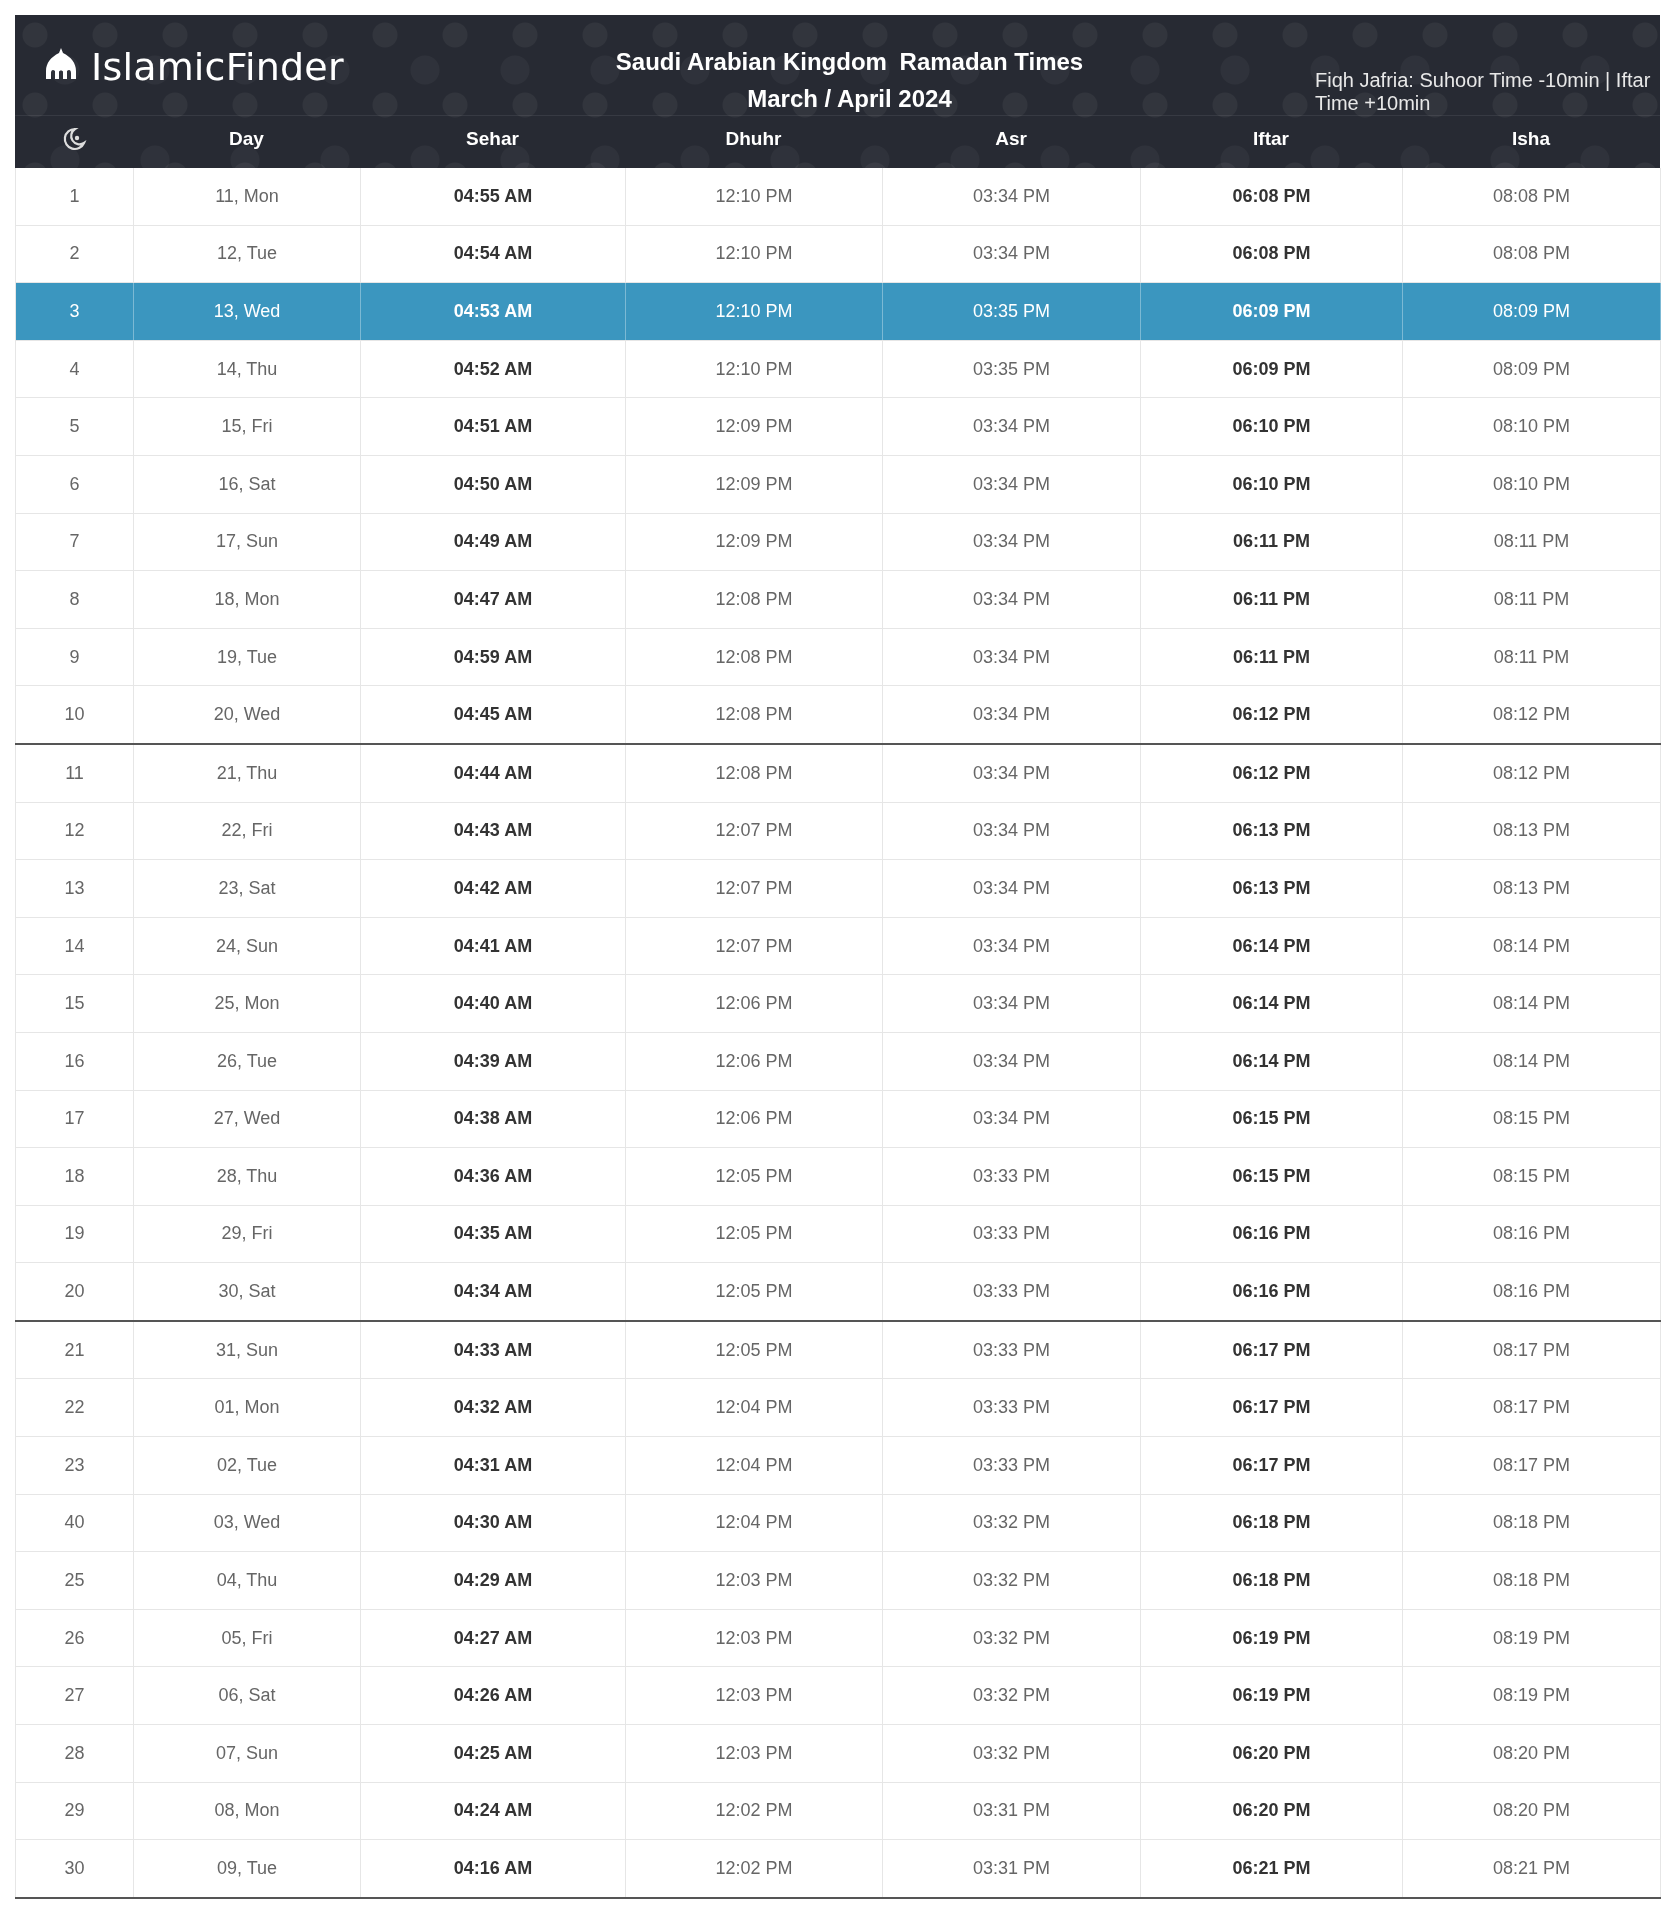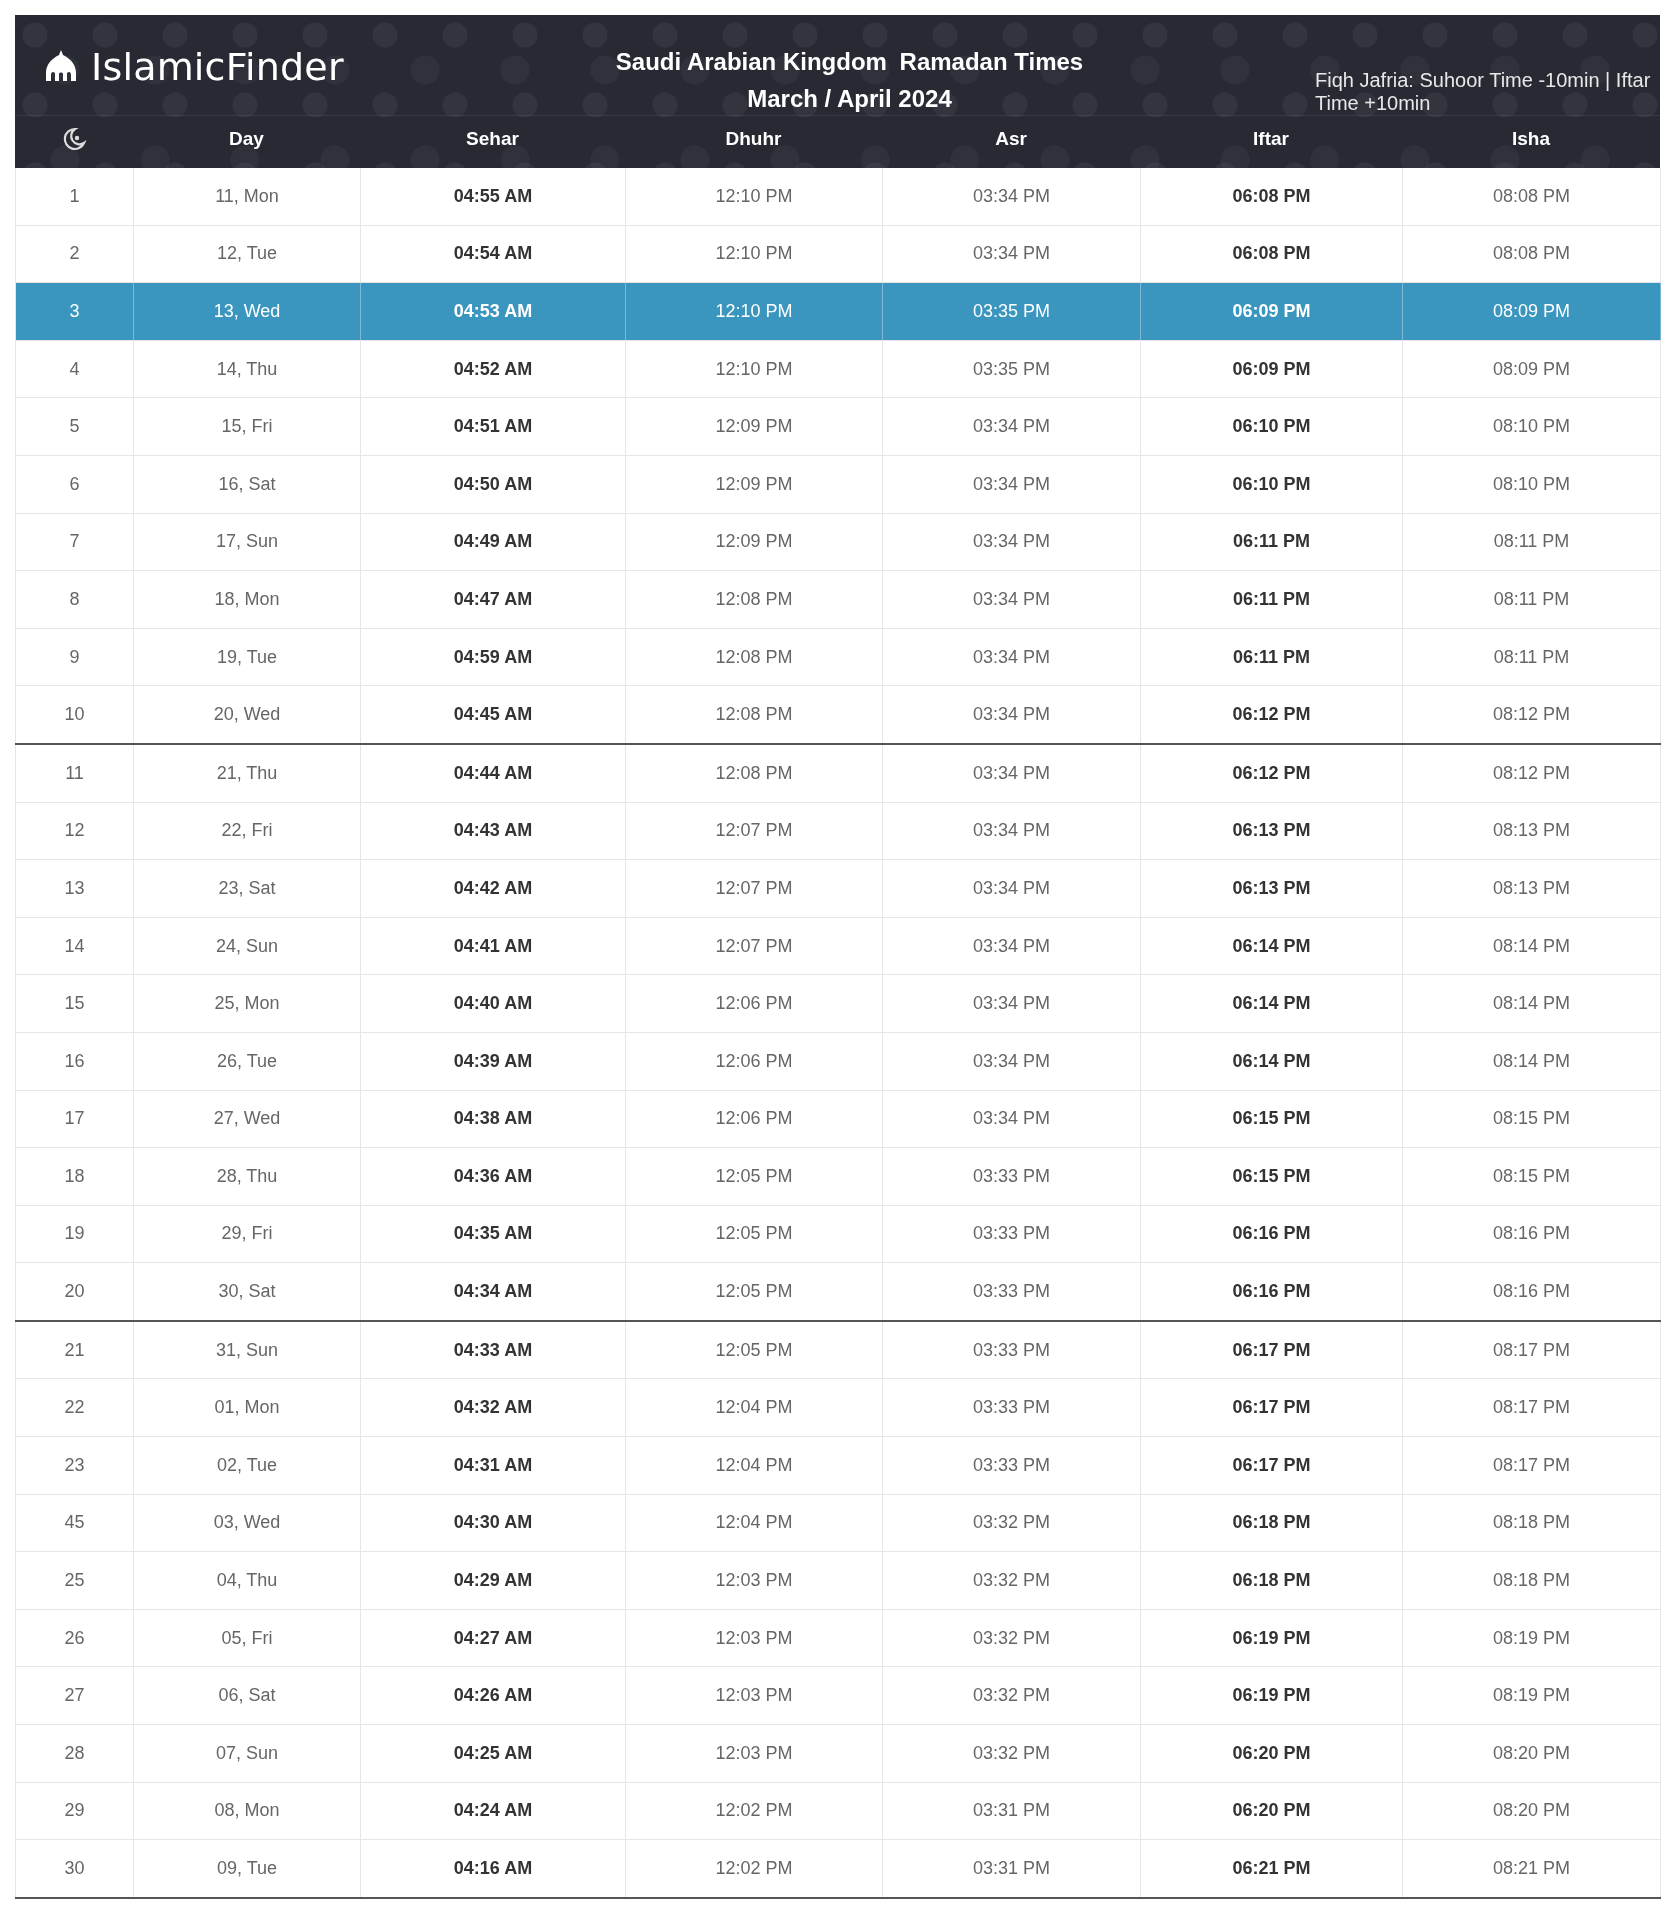--- a/index.html
+++ b/index.html
@@ -9,21 +9,21 @@
   .banner {
     position:relative; height:153px; color:#fff;
     background-color:#272a33;
     background-image:
       radial-gradient(circle at 20px 20px, rgba(255,255,255,0.05) 12px, transparent 13px),
       radial-gradient(circle at 50px 55px, rgba(255,255,255,0.04) 14px, transparent 15px);
     background-size:70px 70px, 90px 90px;
   }
   .banner .top { position:absolute; left:0; top:0; width:100%; height:100px;
                  border-bottom:1px solid rgba(255,255,255,0.08); }
-  .logo { position:absolute; left:26px; top:30px; display:flex; align-items:center; gap:10px; }
+  .logo { position:absolute; left:26px; top:30px; display:flex; align-items:flex-start; gap:10px; }
   .logo svg { width:40px; height:40px; }
   .logo-text { font-family:"DejaVu Sans", sans-serif; font-size:38px; letter-spacing:0.2px; color:#fff; }
   .title { position:absolute; left:0; right:0; top:28px; text-align:center;
            font-weight:bold; font-size:24px; line-height:37px;padding-left:24px; }
   .title .t1 span { margin:0 3px; }
   .note { position:absolute; left:1300px; top:54px; width:340px; font-size:20px;
           line-height:23px; color:#e8e8e8; }
   .colhead { position:absolute; left:0; top:100px; height:47px; width:100%; display:flex; }
   .colhead div { display:flex; align-items:center; justify-content:center;
                  font-weight:bold; font-size:19px; color:#fff; }
@@ -282,21 +282,21 @@
         <tr>
           <td class="n">23</td>
           <td class="day">02, Tue</td>
           <td class="sehar">04:31 AM</td>
           <td class="dhuhr">12:04 PM</td>
           <td class="asr">03:33 PM</td>
           <td class="iftar">06:17 PM</td>
           <td class="isha">08:17 PM</td>
         </tr>
         <tr>
-          <td class="n">45</td>
+          <td class="n">40</td>
           <td class="day">03, Wed</td>
           <td class="sehar">04:30 AM</td>
           <td class="dhuhr">12:04 PM</td>
           <td class="asr">03:32 PM</td>
           <td class="iftar">06:18 PM</td>
           <td class="isha">08:18 PM</td>
         </tr>
         <tr>
           <td class="n">25</td>
           <td class="day">04, Thu</td>

